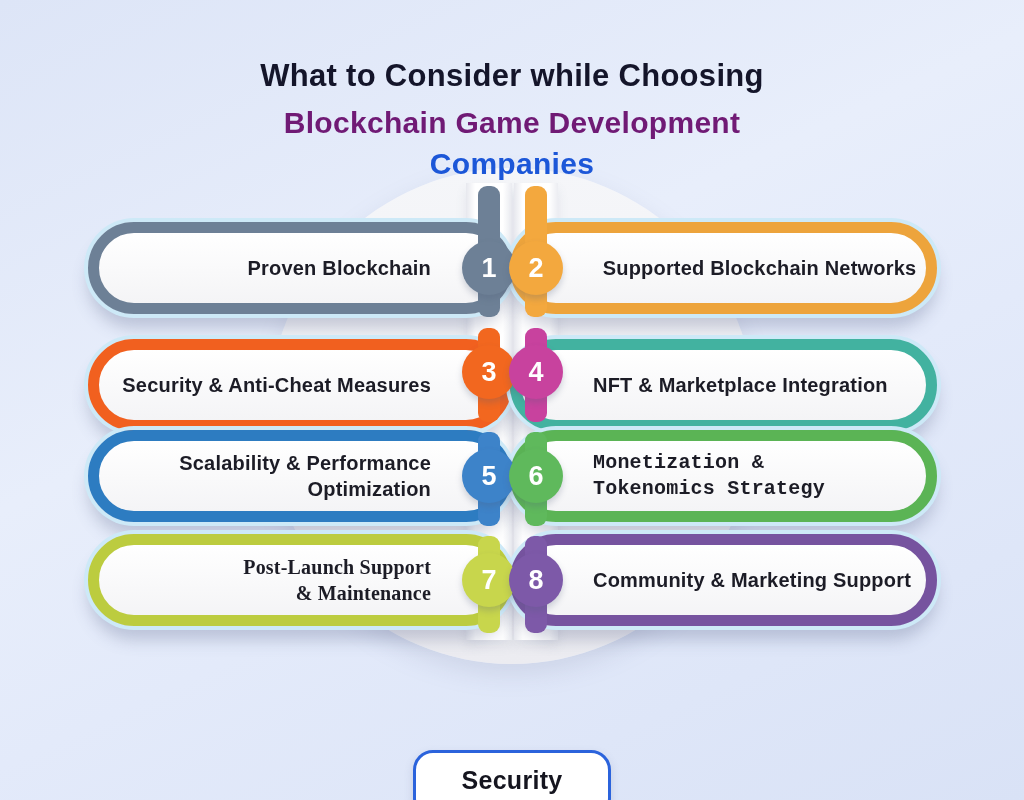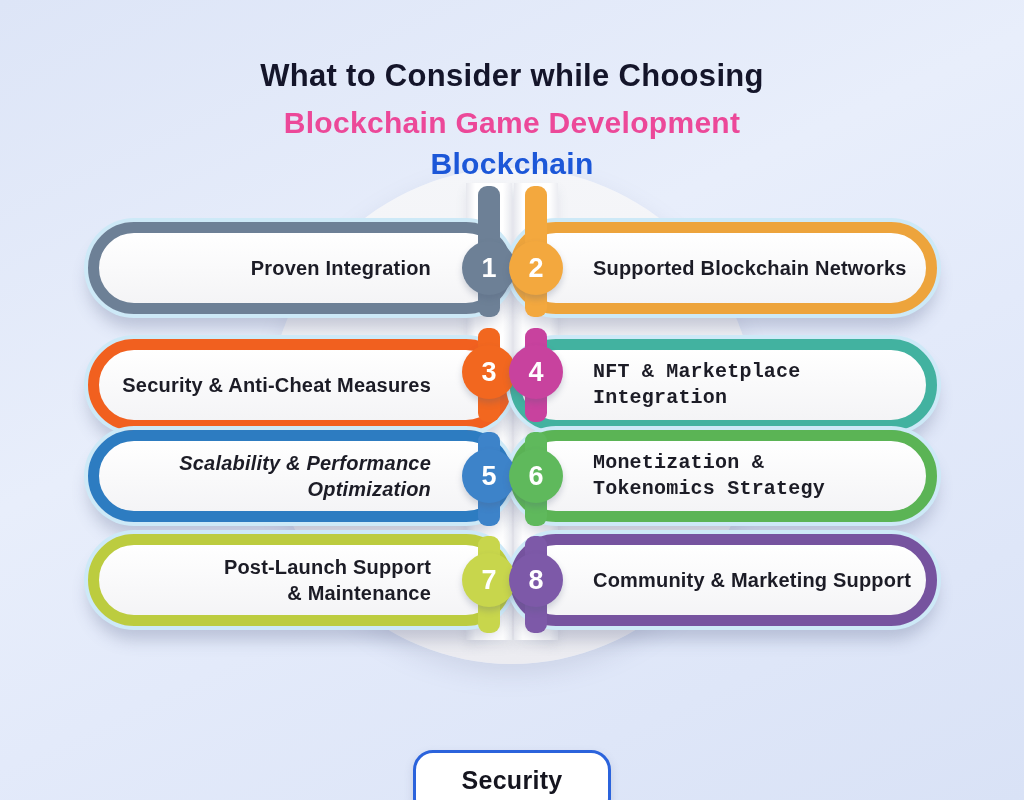--- a/index.html
+++ b/index.html
@@ -76,48 +76,48 @@
     box-shadow:0 4px 10px rgba(90,100,140,.2);
   }
 </style>
 </head>
 <body>
 
 <div class="bg-ellipse"></div>
 
 <div class="title-wrap">
   <div class="title-line1">What to Consider while Choosing</div>
-  <div class="title-line2" style="color: #ec4899;">Blockchain Game Development</div>
-  <div class="title-line3" style="color: rgb(28, 87, 216);">Blockchain</div>
+  <div class="title-line2" style="color: #701a75;">Blockchain Game Development</div>
+  <div class="title-line3" style="color: rgb(28, 87, 216);">Companies</div>
 </div>
 
 <div class="strip sl"></div>
 <div class="strip sr"></div>
 
 <div class="pill left r1" style="border-color: rgb(109, 128, 150);">
-    <span class="pill-label">Proven Integration</span>
+    <span class="pill-label">Proven Blockchain</span>
   </div>
-<div class="pill right r1" style="border-color: rgb(237, 164, 60);">
+<div class="pill right r1" style="border-color: rgb(237, 164, 60); justify-content: center;">
     <span class="pill-label">Supported Blockchain Networks</span>
   </div>
 <div class="pill left r2" style="border-color: rgb(241, 96, 31);">
     <span class="pill-label">Security &amp; Anti-Cheat Measures</span>
   </div>
-<div class="pill right r2" style="border-color: rgb(66, 178, 160); font-family: Liberation Mono, monospace;">
+<div class="pill right r2" style="border-color: rgb(66, 178, 160);">
     <span class="pill-label">NFT &amp; Marketplace Integration</span>
   </div>
-<div class="pill left r3" style="border-color: rgb(45, 124, 193); font-style: italic;">
+<div class="pill left r3" style="border-color: rgb(45, 124, 193);">
     <span class="pill-label">Scalability &amp; Performance
 Optimization</span>
   </div>
 <div class="pill right r3" style="border-color: rgb(91, 180, 85); font-family: Liberation Mono, monospace;">
     <span class="pill-label">Monetization &amp;
 Tokenomics Strategy</span>
   </div>
-<div class="pill left r4" style="border-color: rgb(188, 204, 63);">
+<div class="pill left r4" style="border-color: rgb(188, 204, 63); font-family: Liberation Serif, serif;">
     <span class="pill-label">Post-Launch Support
 &amp; Maintenance</span>
   </div>
 <div class="pill right r4" style="border-color: rgb(118, 83, 159);">
     <span class="pill-label">Community &amp; Marketing Support</span>
   </div>
 
 <div class="stem cl t1" style="background: rgb(109, 128, 150);"></div>
 <div class="stem cr t1" style="background: rgb(243, 168, 62);"></div>
 <div class="stem cl t2" style="background: rgb(242, 103, 31);"></div>

